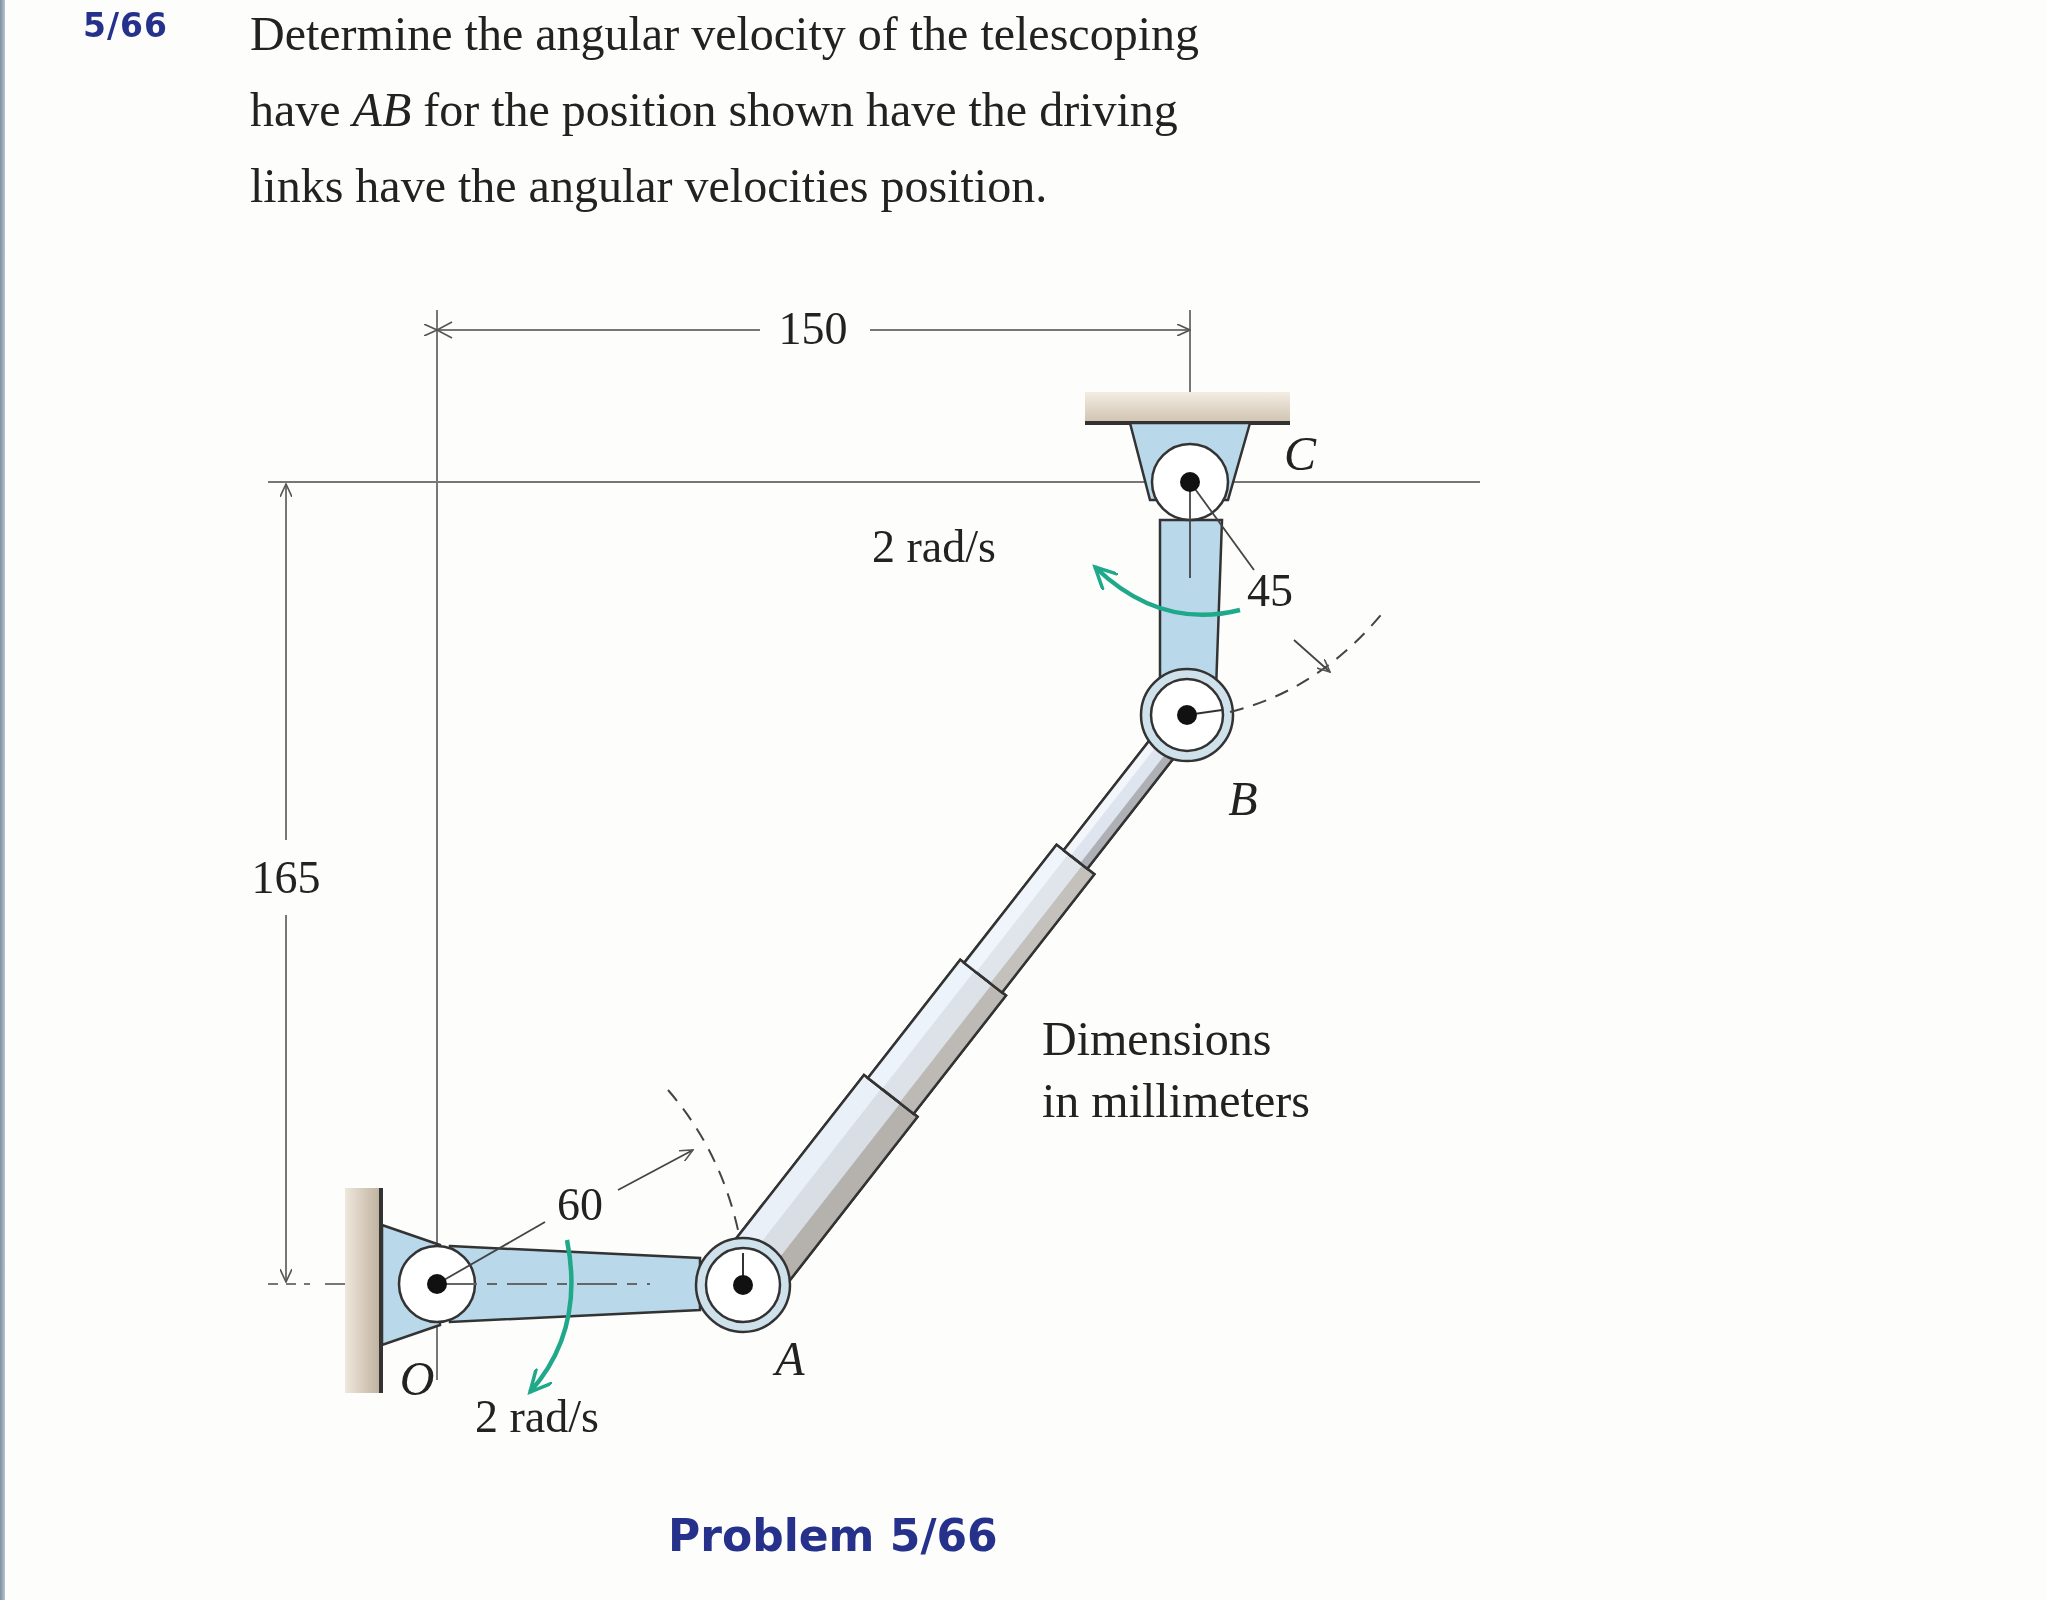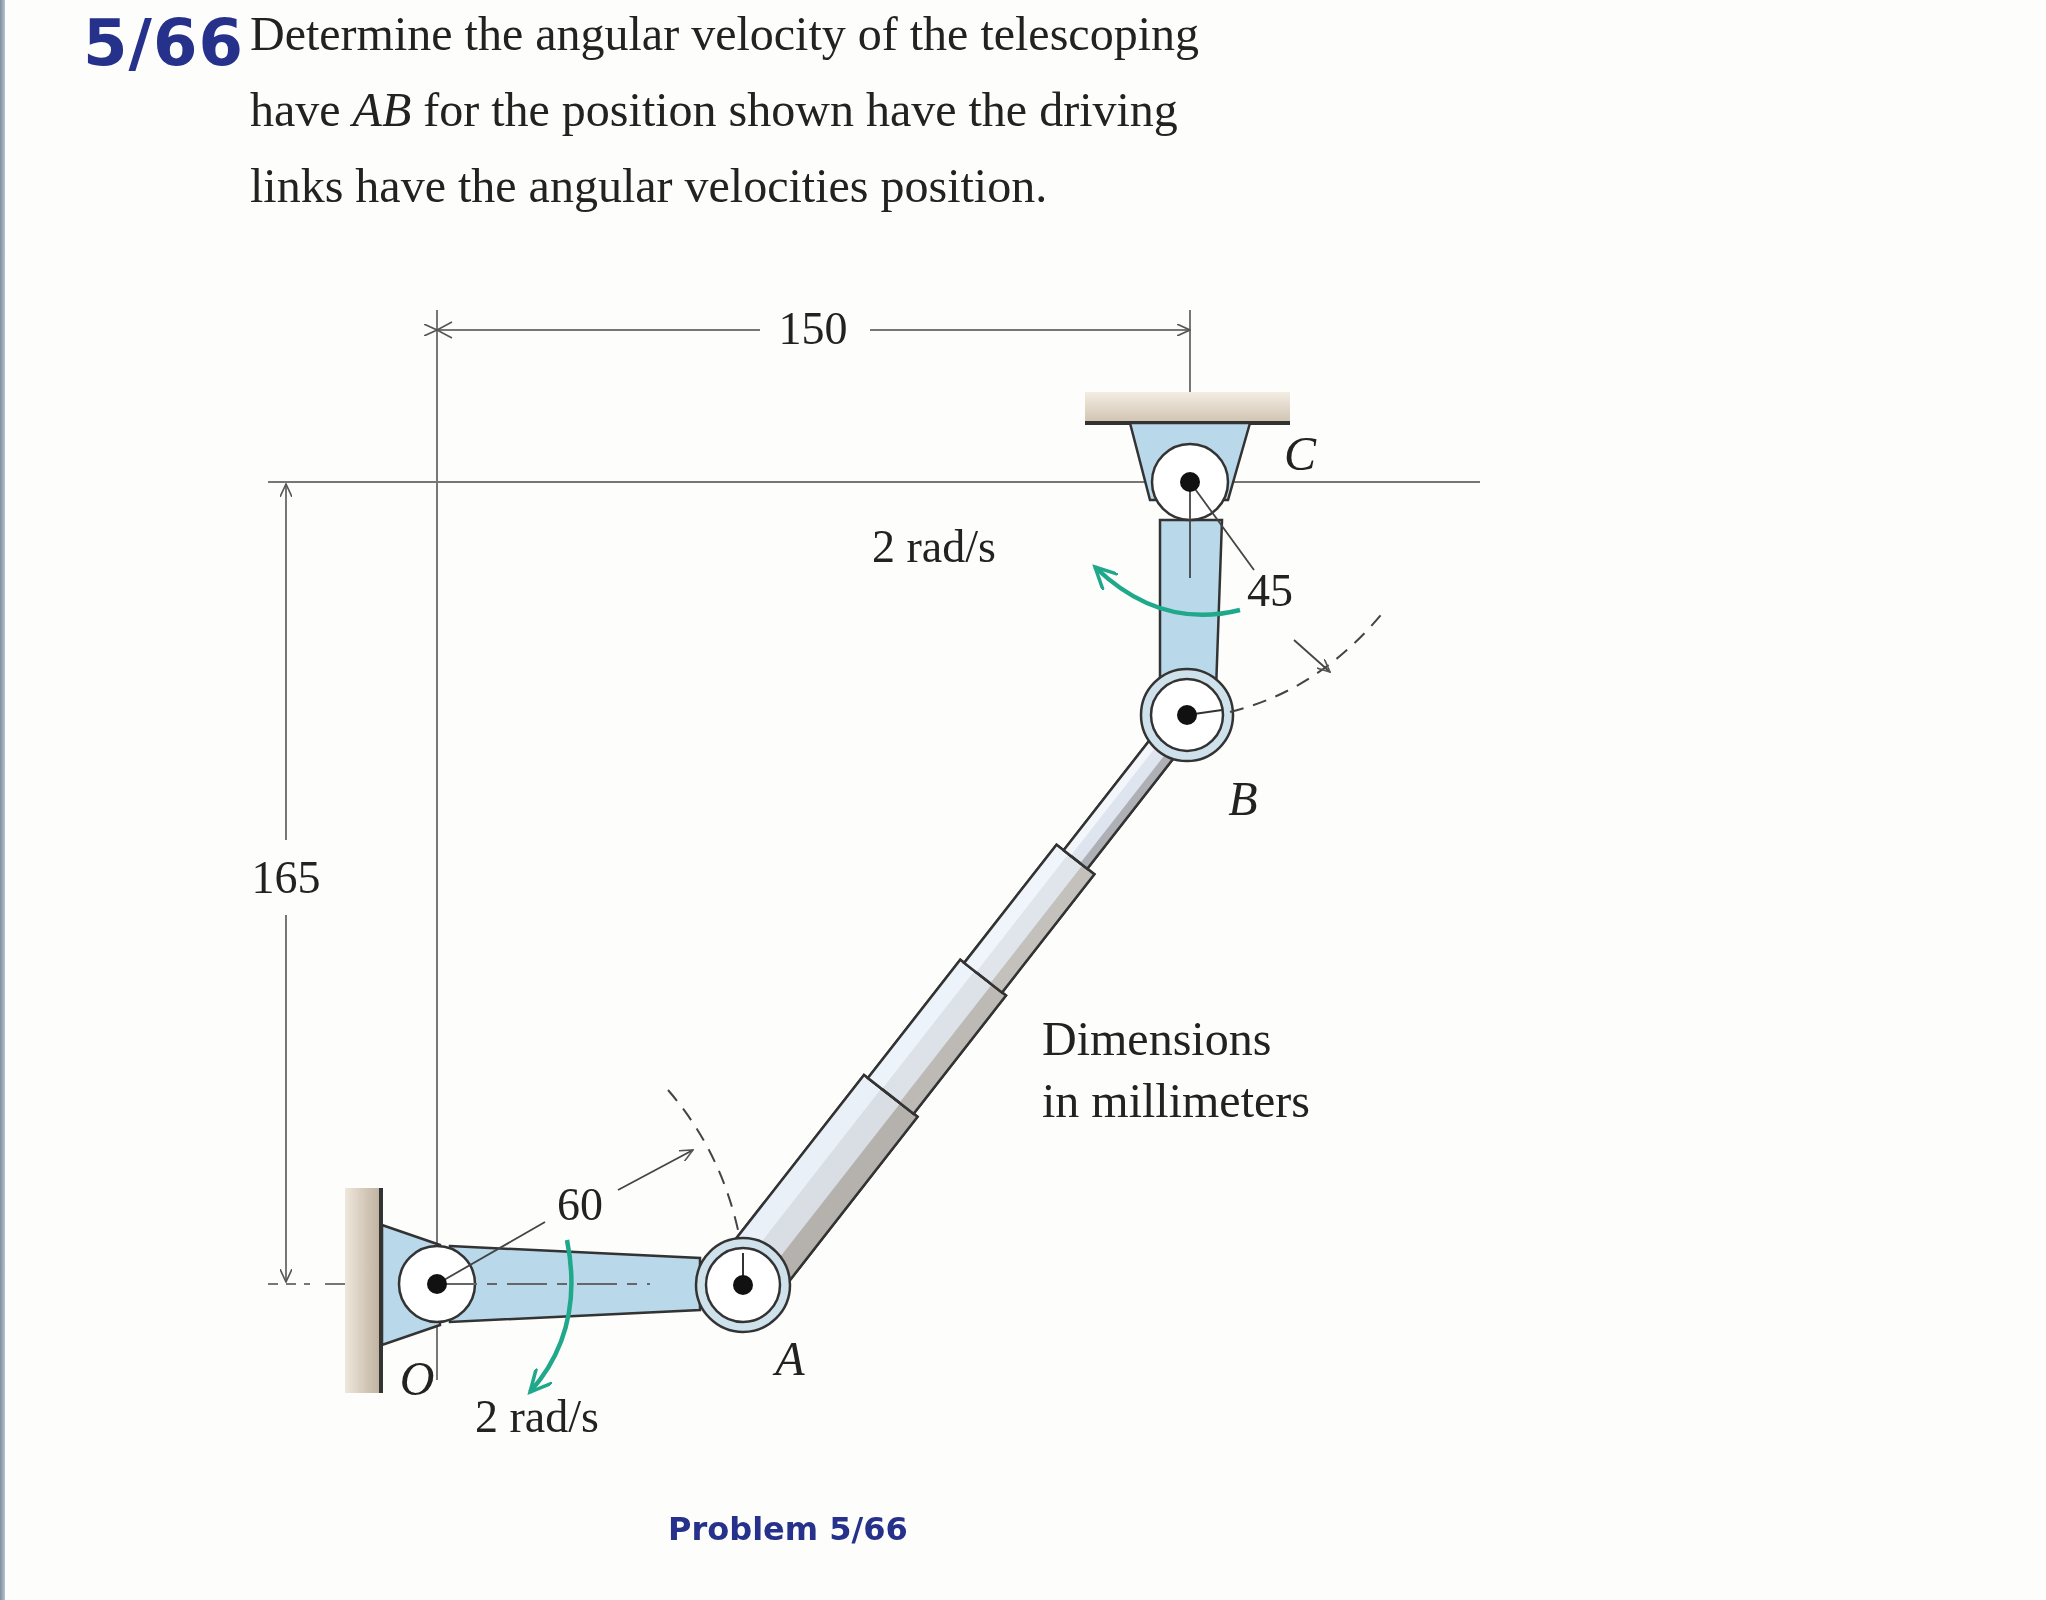--- a/index.html
+++ b/index.html
@@ -1,23 +1,23 @@
 <!DOCTYPE html>
 <html><head>
 <meta charset="utf-8">
 <style>
   html,body{margin:0;padding:0;background:#fdfdfc;}
   body{width:2046px;height:1600px;position:relative;overflow:hidden;font-family:"DejaVu Serif","Liberation Serif",serif;}
   .leftbar{position:absolute;left:0;top:0;width:5px;height:1600px;background:linear-gradient(to right,#7f8fa0,#b7c3cf);}
-  .prob-num{position:absolute;left:83px;top:6px;font-family:"DejaVu Sans","Liberation Sans",sans-serif;font-weight:bold;font-size:64px;color:#25318a;letter-spacing:1px;}
+  .prob-num{position:absolute;left:83px;top:6px;font-family:"DejaVu Sans","Liberation Sans",sans-serif;font-weight:bold;font-size:33px;color:#25318a;letter-spacing:1px;}
   .stmt{position:absolute;font-family:"Liberation Serif","DejaVu Serif",serif;font-size:48px;color:#222;white-space:nowrap;line-height:1;}
   .stmt i{font-style:italic;}
   svg{position:absolute;left:0;top:0;}
   .lbl{font-family:"Liberation Serif","DejaVu Serif",serif;fill:#222;}
-  .caption{position:absolute;left:668px;top:1510px;font-family:"DejaVu Sans","Liberation Sans",sans-serif;font-weight:bold;font-size:32px;color:#25318a;white-space:nowrap;}
+  .caption{position:absolute;left:668px;top:1510px;font-family:"DejaVu Sans","Liberation Sans",sans-serif;font-weight:bold;font-size:44px;color:#25318a;white-space:nowrap;}
 </style>
 </head>
 <body>
 
 <div class="leftbar"></div>
 
 <div class="prob-num">5/66</div>
 
 <div class="stmt" style="left:250px;top:10px;"><span>Determine the angular velocity of the telescoping</span></div>
 <div class="stmt" style="left:250px;top:86px;"><span>have </span><i>AB</i><span> for the position shown have the driving</span></div>

